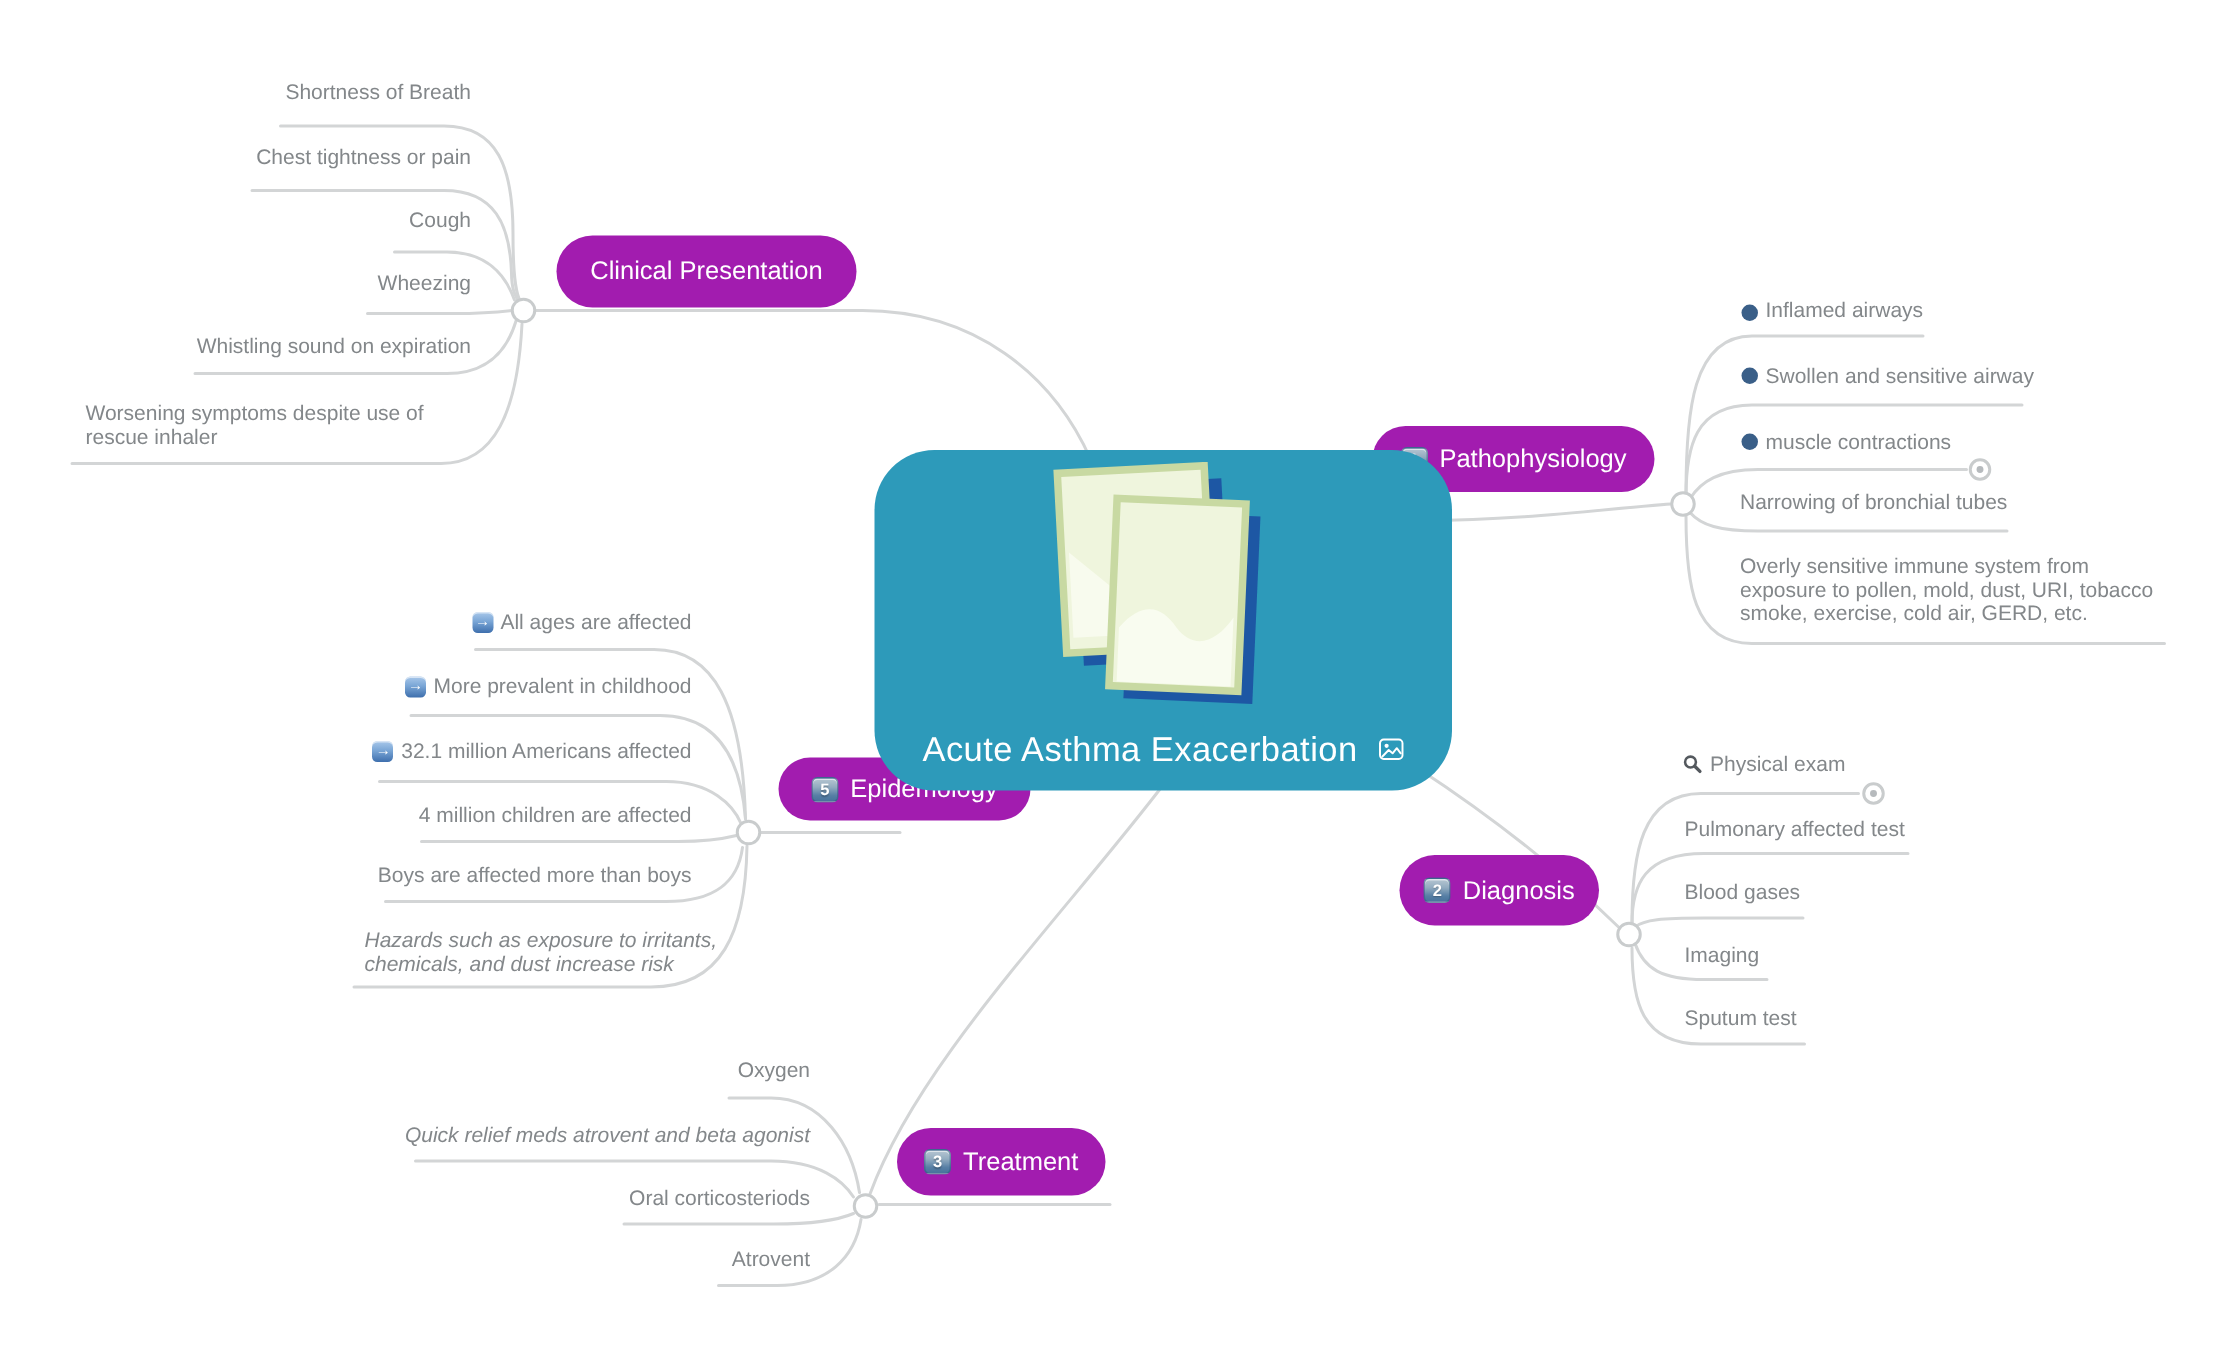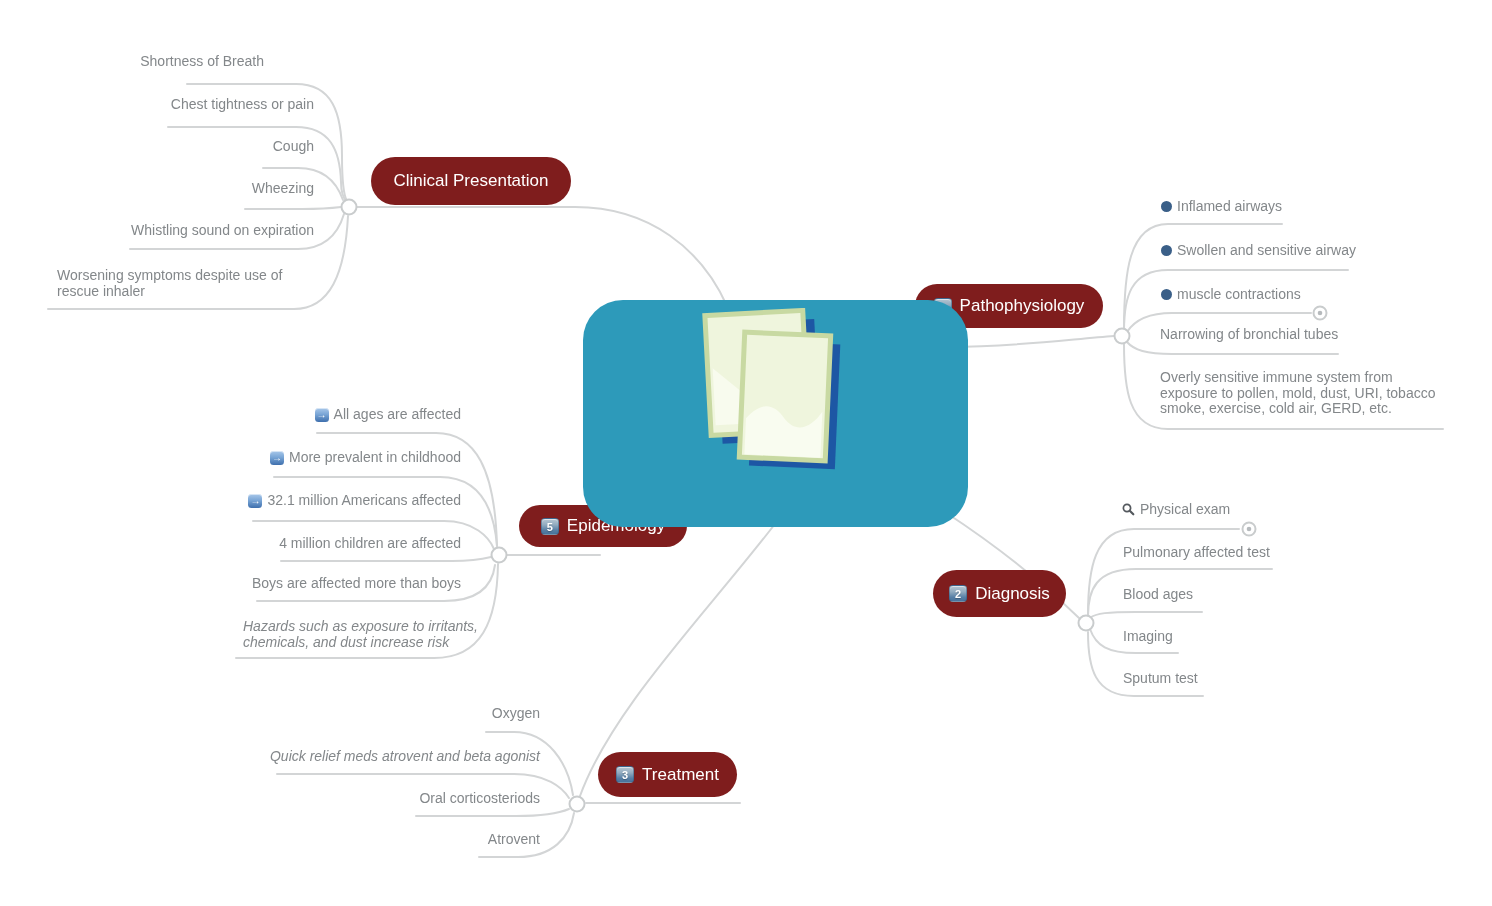--- a/index.html
+++ b/index.html
@@ -31,21 +31,21 @@
     background:linear-gradient(180deg,#a9c8ea 0%,#7aa6d6 45%,#3e6fad 100%);
     box-shadow:inset 0 1px 0 rgba(255,255,255,.55);
     color:#fff;font-size:10px;font-weight:bold;line-height:14px;text-align:center;
     display:inline-block;
   }
   .mag-ic{display:inline-block;flex:0 0 auto;}
   
   .pill{
     position:absolute;z-index:3;box-sizing:border-box;
     display:flex;align-items:center;justify-content:center;gap:8px;
-    background:#7f1d1d;color:#ffffff;border-radius:26px;
+    background:#a21caf;color:#ffffff;border-radius:26px;
     font-size:17px;padding:0 12px;
   }
   .badge{
     width:18px;height:17px;border-radius:4px;flex:0 0 auto;
     background:linear-gradient(180deg,#b6c6d2 0%,#93acc0 38%,#577fa5 75%,#48739c 100%);
     border:1px solid rgba(44,86,124,.45);
     box-shadow:inset 0 1px 0 rgba(255,255,255,.55);
     color:#fff;font-size:11px;font-weight:bold;line-height:17px;text-align:center;
     text-shadow:0 1px 1px rgba(0,0,0,.25);box-sizing:border-box;
   }
@@ -131,58 +131,66 @@
       <rect x="31" y="14" width="98" height="120" fill="#1d57a4"></rect>
       <rect x="20" y="5" width="98" height="120" fill="#eff5dd" stroke="#c8d9a2" stroke-width="5"></rect>
       <path d="M25 115 L25 58 L88 115 Z" fill="#f8fbee"></path>
     </g>
     <g transform="rotate(2.5 96 88)">
       <rect x="64" y="34" width="86" height="125" fill="#1d57a4"></rect>
       <rect x="54" y="26" width="86" height="125" fill="#eff5dd" stroke="#c8d9a2" stroke-width="5"></rect>
       <path d="M59 112 C75 92 88 98 97 110 C110 126 125 118 135 102 L135 148 L59 148 Z" fill="#f9fcf0"></path>
     </g>
   </svg>
+  <div class="node-title-row">
+    <span class="node-title">Acute Asthma Exacerbation</span>
+    <svg width="17" height="15" viewBox="0 0 17 15">
+      <rect x="1" y="1" width="15" height="13" rx="2.5" fill="none" stroke="#ffffff" stroke-width="1.3"></rect>
+      <circle cx="5.4" cy="5.2" r="1.4" fill="#ffffff"></circle>
+      <path d="M2.6 12.3 L6.8 8 L9.4 10.2 L12.2 6.8 L14.8 10.2" fill="none" stroke="#ffffff" stroke-width="1.3" stroke-linejoin="round" stroke-linecap="round"></path>
+    </svg>
+  </div>
 </div>
 
 <div class="pill" style="left:371px;top:157px;width:200px;height:48px;">
   <span>Clinical Presentation</span>
 </div>
 <div class="pill" style="left:915px;top:284px;width:188px;height:44px;">
   <span class="badge">1</span>
   <span>Pathophysiology</span>
 </div>
 <div class="pill" style="left:933px;top:570px;width:133px;height:47px;">
   <span class="badge">2</span>
   <span>Diagnosis</span>
 </div>
 <div class="pill" style="left:598px;top:752px;width:139px;height:45px;">
   <span class="badge">3</span>
   <span>Treatment</span>
 </div>
 
-<div class="leaf r" style="top:54px;right:1228px;">
+<div class="leaf r" style="top:54px;right:1178px;">
   <span>Shortness of Breath</span>
 </div>
 <div class="leaf r" style="top:97px;right:1178px;">
   <span>Chest tightness or pain</span>
 </div>
 <div class="leaf r" style="top:139px;right:1178px;">
   <span>Cough</span>
 </div>
 <div class="leaf r" style="top:181px;right:1178px;">
   <span>Wheezing</span>
 </div>
 <div class="leaf r" style="top:223px;right:1178px;">
   <span>Whistling sound on expiration</span>
 </div>
 <div class="leaf wrap" style="top:268px;left:57px;width:260px;">
   <span>Worsening symptoms despite use of rescue inhaler</span>
 </div>
 
-<div class="leaf" style="top:199px;left:1161px;">
+<div class="leaf" style="top:199px;left:1161px;align-items:flex-end;">
   <span class="bullet-ic"></span>
   <span>Inflamed airways</span>
 </div>
 <div class="leaf" style="top:243px;left:1161px;">
   <span class="bullet-ic"></span>
   <span>Swollen and sensitive airway</span>
 </div>
 <div class="leaf" style="top:287px;left:1161px;">
   <span class="bullet-ic"></span>
   <span>muscle contractions</span>
@@ -198,21 +206,21 @@
   <svg class="mag-ic" width="13" height="13" viewBox="0 0 13 13">
     <circle cx="5" cy="5" r="3.6" fill="none" stroke="#54595e" stroke-width="1.7"></circle>
     <line x1="8" y1="8" x2="11.3" y2="11.3" stroke="#54595e" stroke-width="2.2" stroke-linecap="round"></line>
   </svg>
   <span>Physical exam</span>
 </div>
 <div class="leaf" style="top:545px;left:1123px;">
   <span>Pulmonary affected test</span>
 </div>
 <div class="leaf" style="top:587px;left:1123px;">
-  <span>Blood ages</span>
+  <span>Blood gases</span>
 </div>
 <div class="leaf" style="top:629px;left:1123px;">
   <span>Imaging</span>
 </div>
 <div class="leaf" style="top:671px;left:1123px;">
   <span>Sputum test</span>
 </div>
 
 <div class="leaf r" style="top:706px;right:952px;">
   <span>Oxygen</span>

